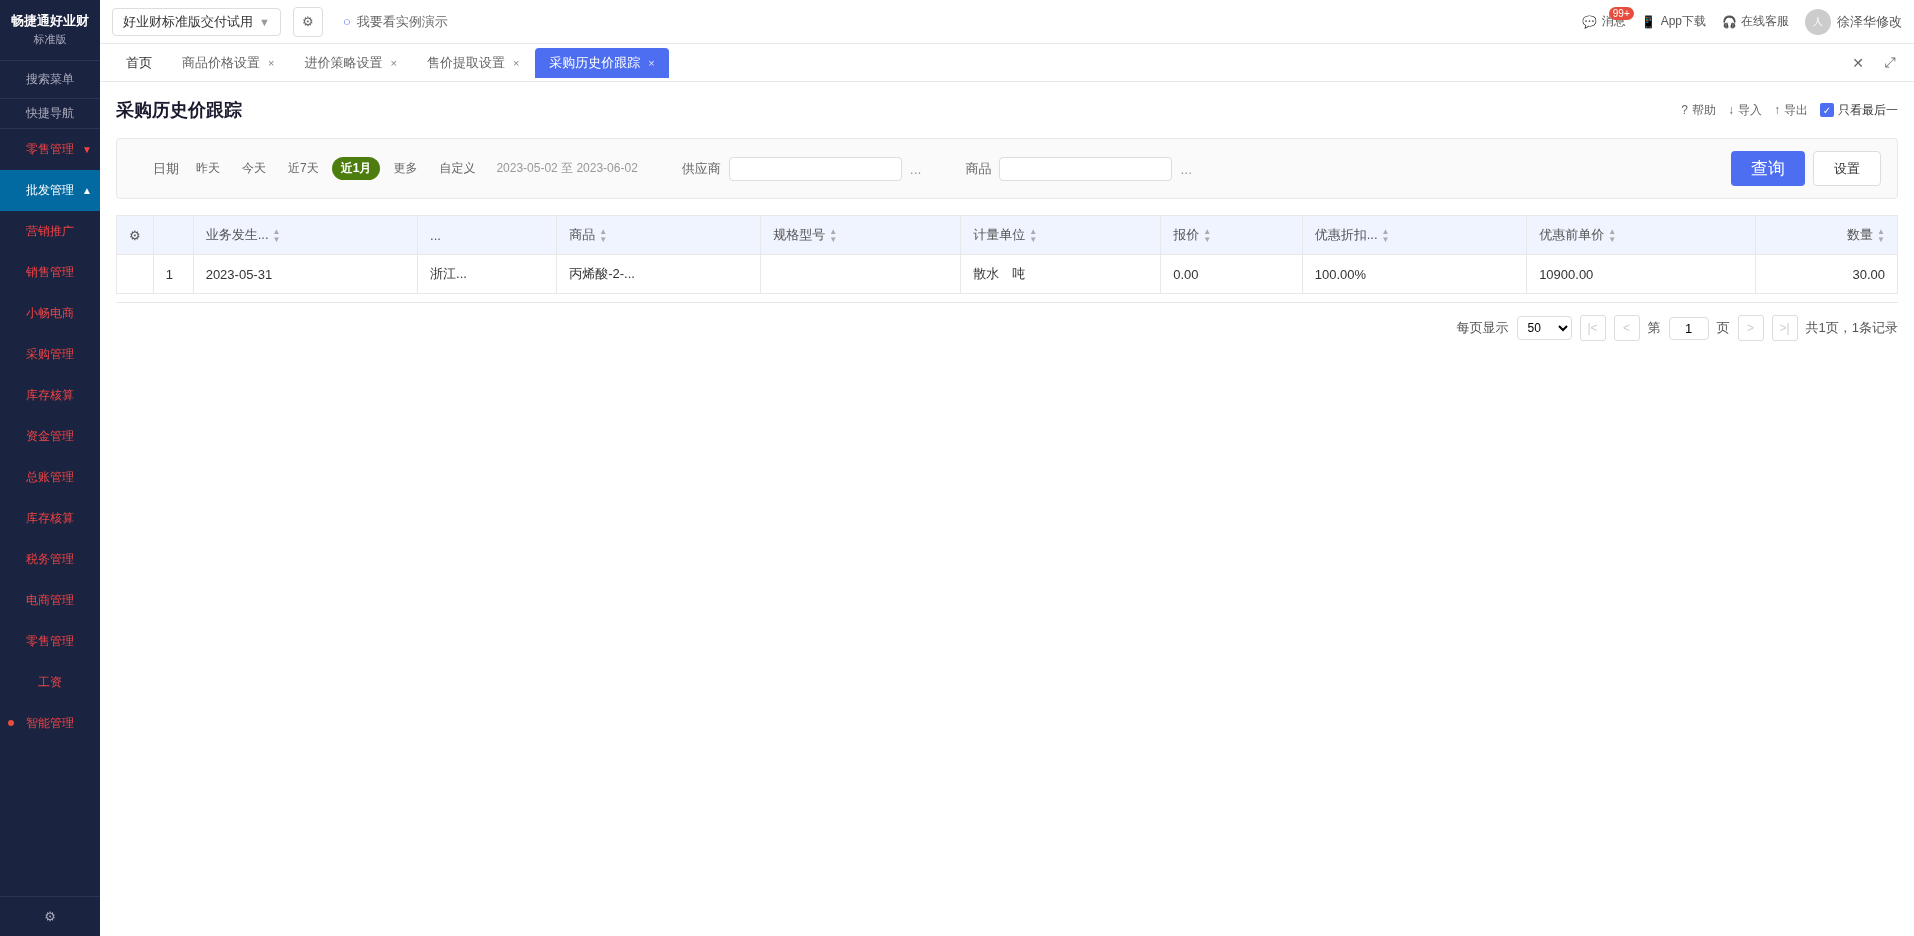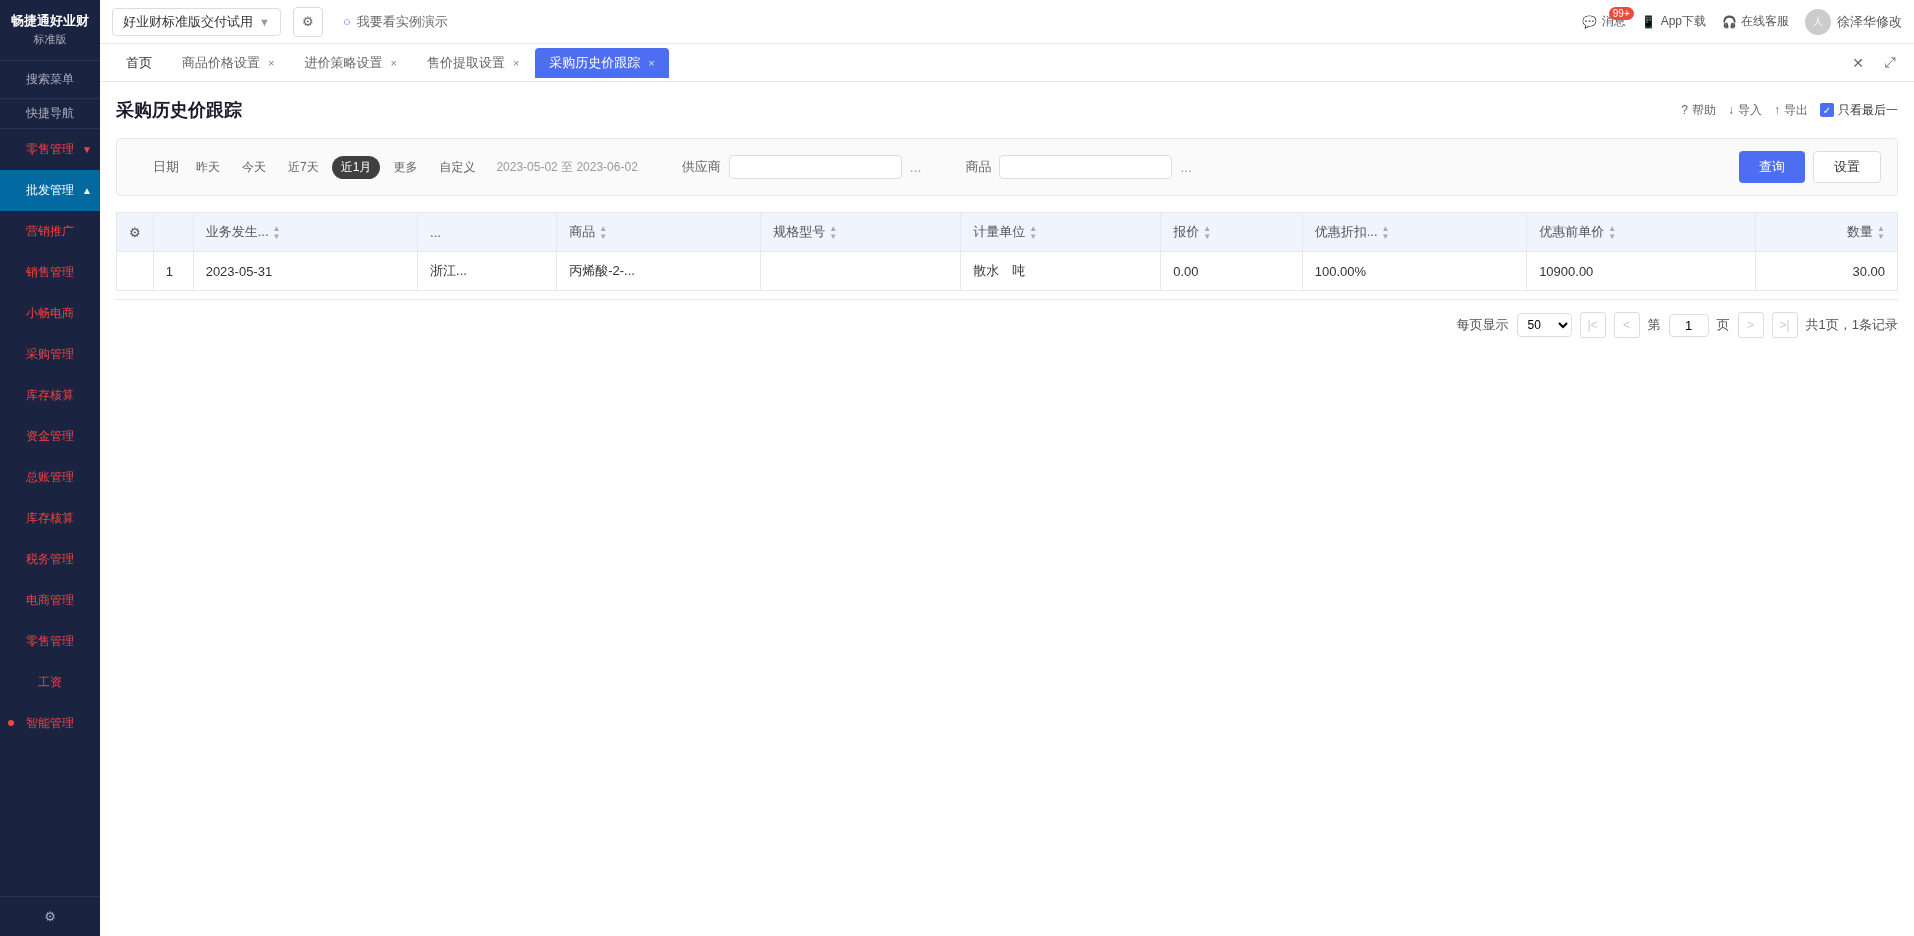--- a/index.html
+++ b/index.html
@@ -254,22 +254,23 @@
     }
     .date-btn {
       padding: 2px 8px;
       border-radius: 12px;
       font-size: 12px;
       cursor: pointer;
       color: #666;
       border: 1px solid transparent;
     }
     .date-btn.active {
-      background: #404040;
+      background: #4d7c0f;
       color: #fff;
+      font-weight: bold;
     }
     .date-range {
       font-size: 12px; color: #999;
       margin-left: 4px;
     }
     .filter-input {
       border: 1px solid #ddd;
       border-radius: 4px;
       padding: 4px 8px;
       font-size: 12px;
@@ -284,21 +285,21 @@
     .filter-actions {
       margin-left: auto;
       display: flex; gap: 8px;
     }
     .btn-primary {
       background: #4e6ef2;
       color: #fff;
       border: none;
       padding: 6px 20px;
       border-radius: 4px;
-      font-size: 13px;
+      font-size: 17px;
       cursor: pointer;
     }
     .btn-default {
       background: #fff;
       color: #333;
       border: 1px solid #ddd;
       padding: 6px 20px;
       border-radius: 4px;
       font-size: 13px;
       cursor: pointer;

